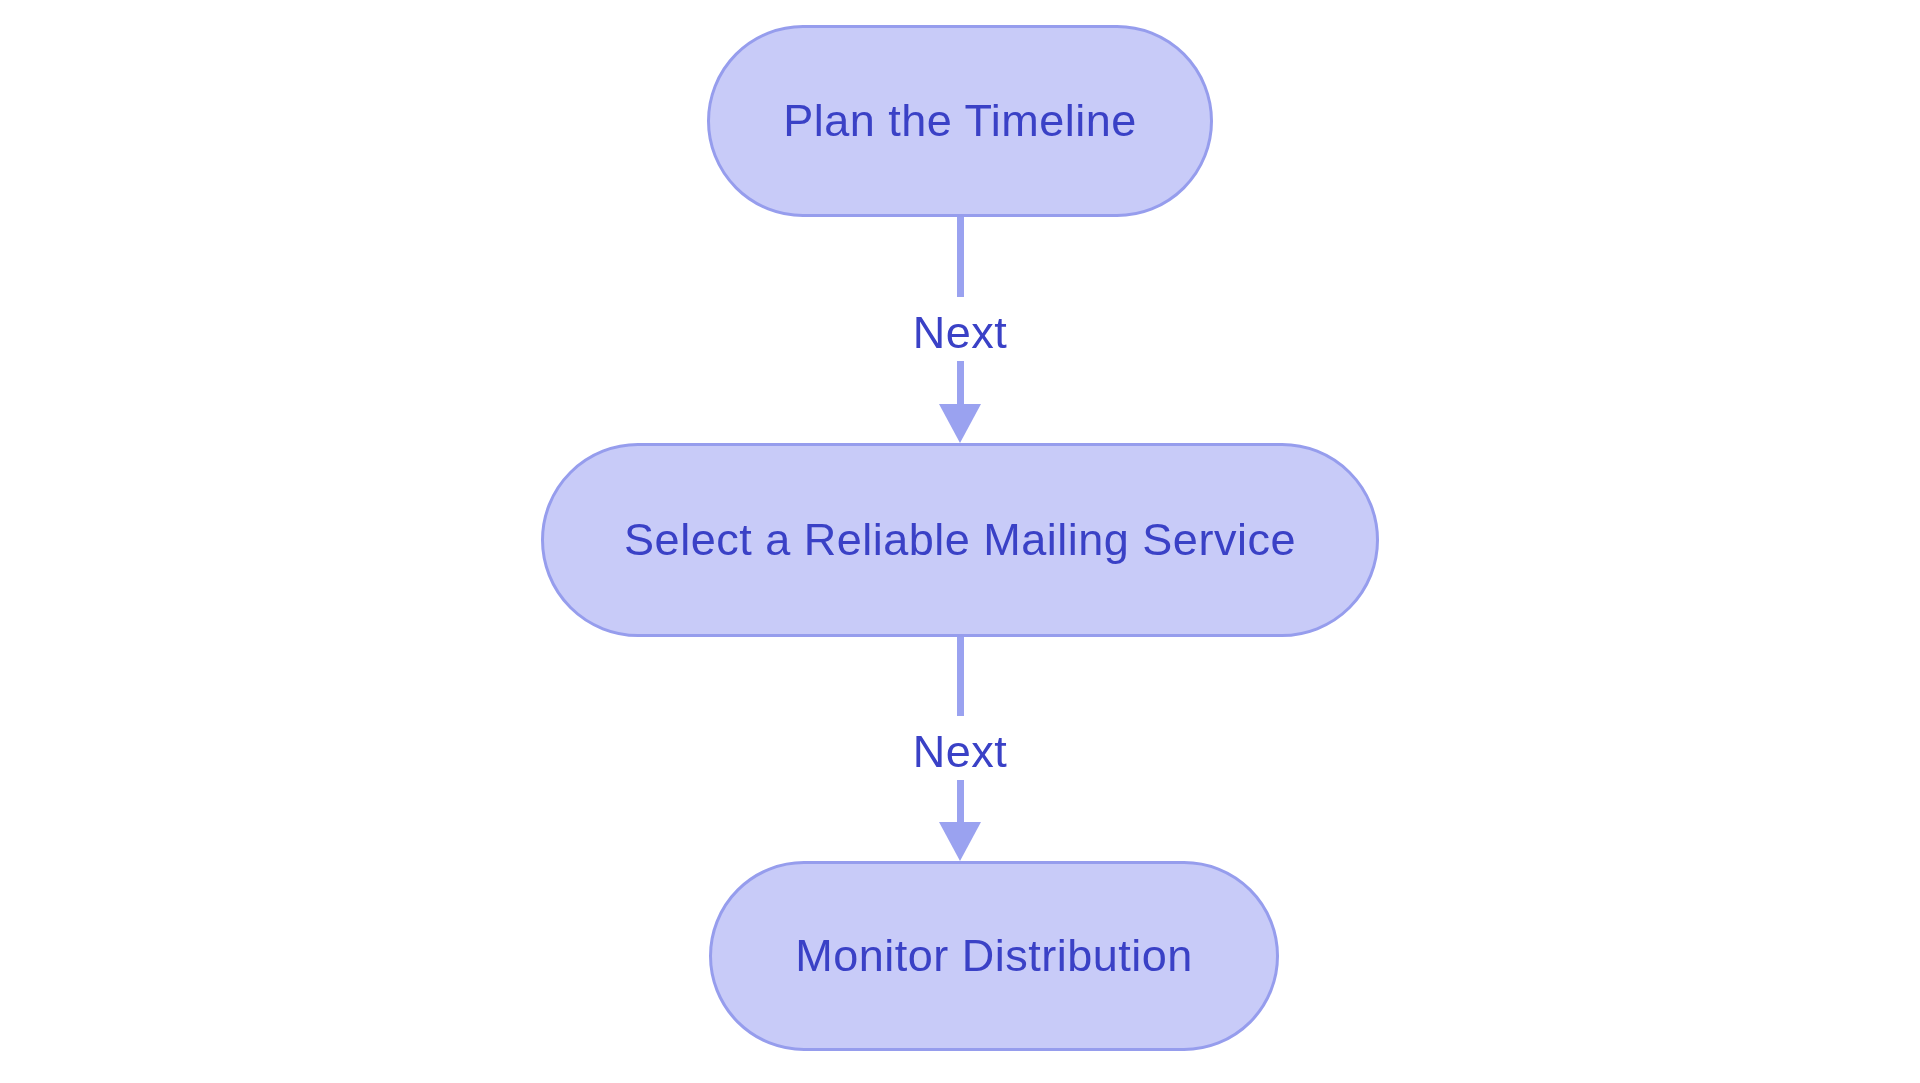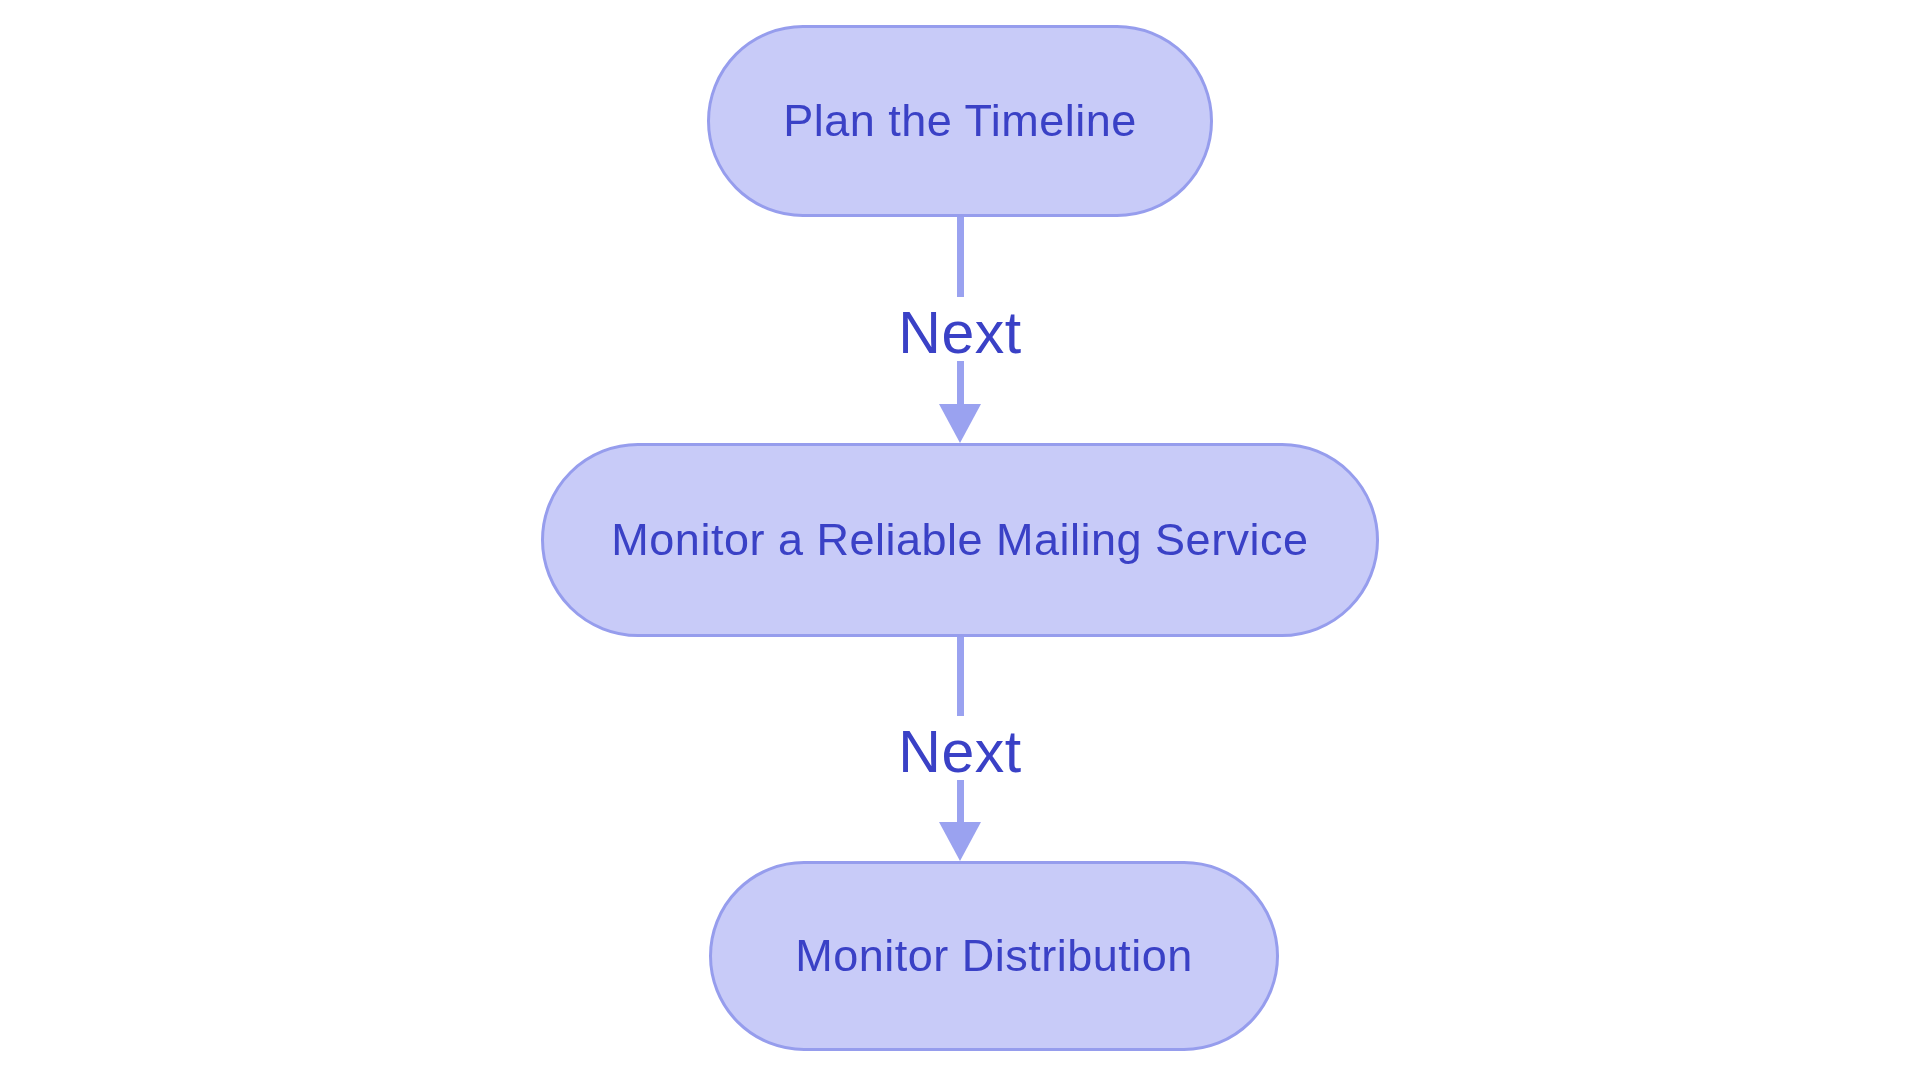--- a/index.html
+++ b/index.html
@@ -51,21 +51,21 @@
 
   .edge-seg {
     width: 7px;
     background: var(--edge-line);
   }
   .edge-seg.top    { height: 85px; }
   .edge-seg.bottom { height: 46px; }
   .edge-label {
     height: 56px;
     line-height: 56px;
-    font-size: 59px;
+    font-size: 45px;
     color: var(--edge-label);
     letter-spacing: 0.5px;
     margin-top: 8px;
   }
   .arrowhead {
     width: 0; height: 0;
     border-left: 21px solid transparent;
     border-right: 21px solid transparent;
     border-top: 39px solid var(--edge-line);
   }
@@ -80,21 +80,21 @@
   </div>
 
   <div class="flow-edge" id="edge-1">
     <div class="edge-seg top"></div>
     <div class="edge-label">Next</div>
     <div class="edge-seg bottom"></div>
     <div class="arrowhead"></div>
   </div>
 
   <div class="flow-node" id="node-select">
-    <span>Monitor a Reliable Mailing Service</span>
+    <span>Select a Reliable Mailing Service</span>
   </div>
 
   <div class="flow-edge" id="edge-2">
     <div class="edge-seg top"></div>
     <div class="edge-label">Next</div>
     <div class="edge-seg bottom"></div>
     <div class="arrowhead"></div>
   </div>
 
   <div class="flow-node" id="node-monitor">

